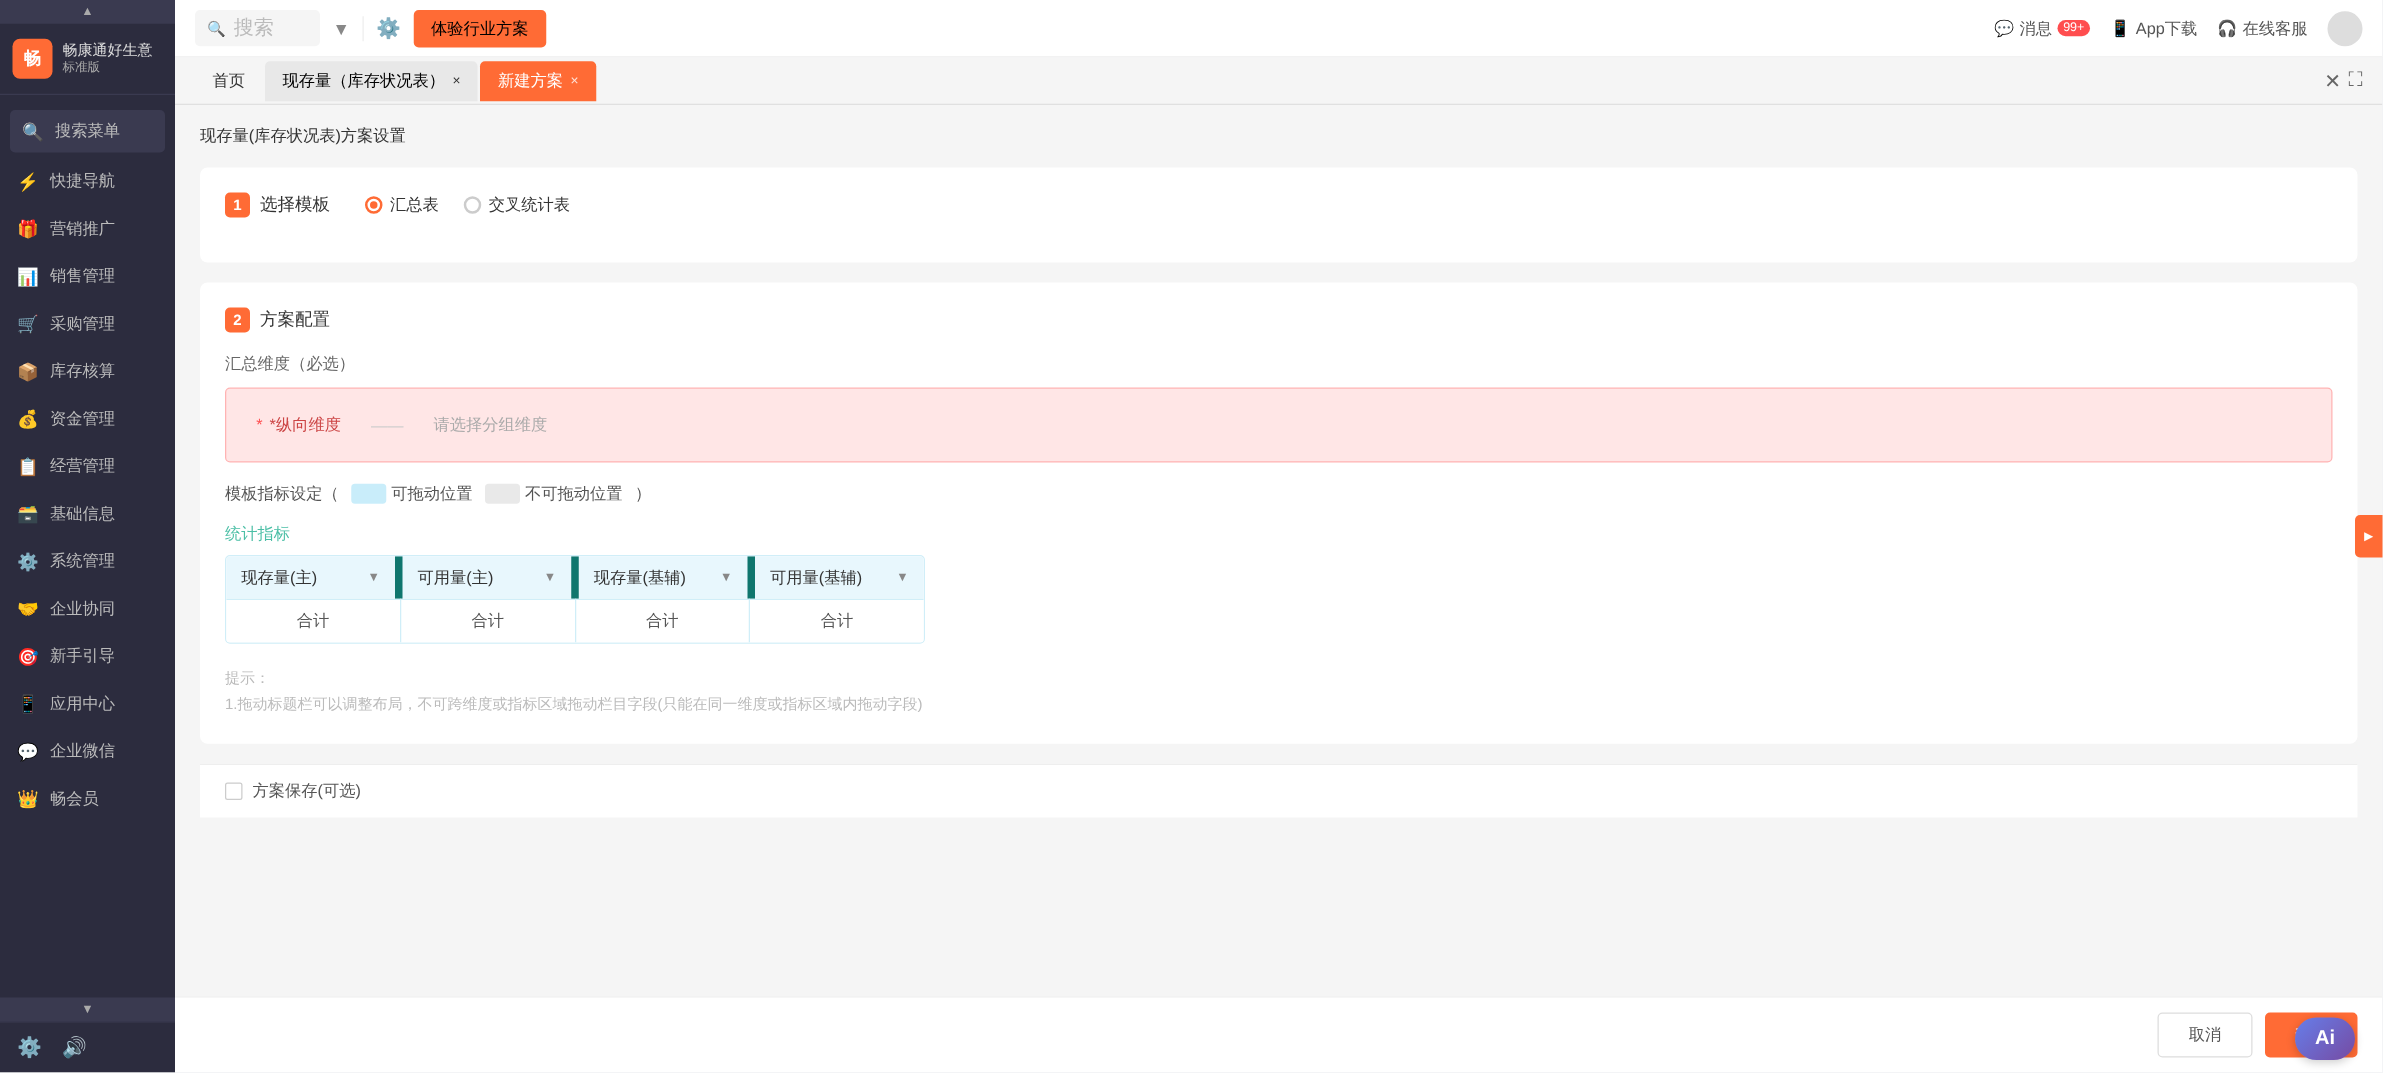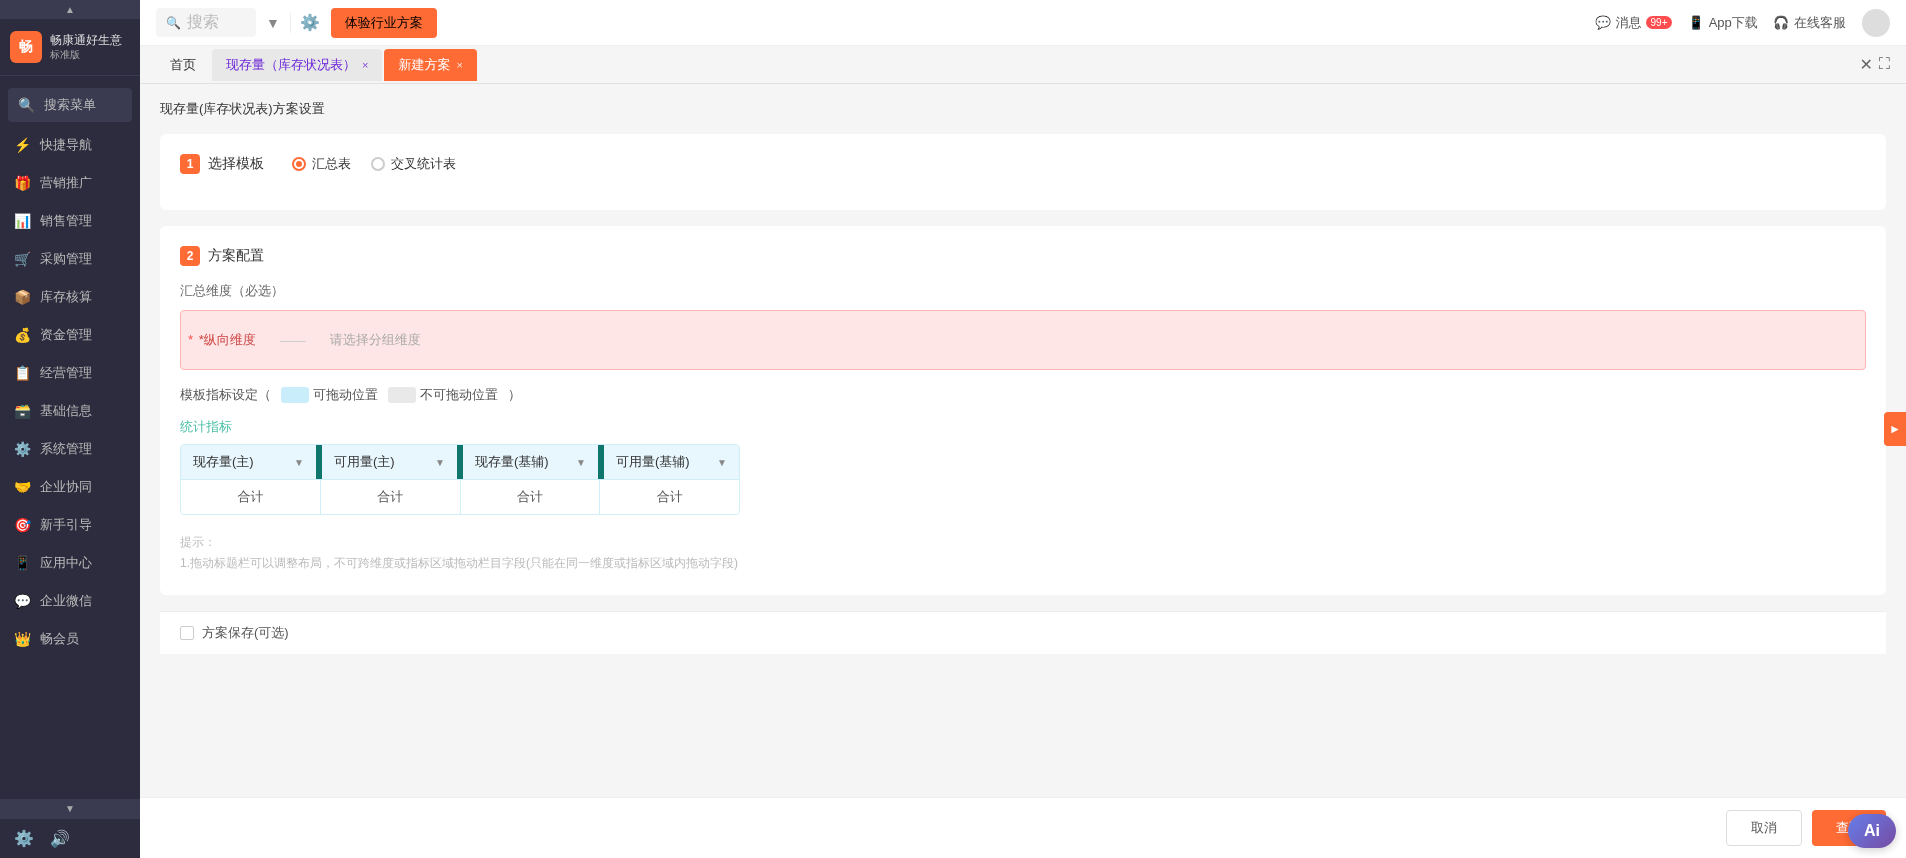--- a/index.html
+++ b/index.html
@@ -166,21 +166,21 @@
       flex-shrink: 0;
       gap: 2px;
     }
     .tab {
       display: flex;
       align-items: center;
       gap: 6px;
       padding: 6px 14px;
       font-size: 13px;
       cursor: pointer;
-      color: #6d28d9;
+      color: #000000;
       background: #e8e8e8;
       border-radius: 4px 4px 0 0;
       height: 32px;
     }
     .tab.home { background: transparent; color: #333; }
     .tab.active { background: #ff6b35; color: white; }
     .tab .close-x { font-size: 11px; color: inherit; opacity: 0.8; }
     .tab-expand {
       margin-left: auto;
       display: flex;
@@ -273,21 +273,21 @@
       font-size: 13px;
       color: #666;
       margin-bottom: 10px;
     }
 
     
     .pink-area {
       background: #ffe6e6;
       border: 1px solid #ffb3b3;
       border-radius: 4px;
-      padding: 20px 7px;
+      padding: 20px 24px;
       margin-bottom: 16px;
     }
     .pink-area-content {
       display: flex;
       align-items: center;
       gap: 16px;
       font-size: 13px;
       color: #cc4444;
     }
     .required-star { color: #ff4d4f; margin-right: 2px; }
@@ -436,21 +436,21 @@
       padding: 10px 4px;
       font-size: 12px;
       cursor: pointer;
       border-radius: 4px 0 0 4px;
     }
 
     
     .ai-btn {
       position: fixed;
       bottom: 10px;
-      right: 10px;
+      right: 22px;
       background: linear-gradient(135deg, #667eea 0%, #764ba2 100%);
       color: white;
       border-radius: 24px;
       padding: 8px 16px;
       font-size: 16px;
       font-weight: bold;
       cursor: pointer;
       box-shadow: 0 2px 8px rgba(0,0,0,0.2);
     }
   </style>

